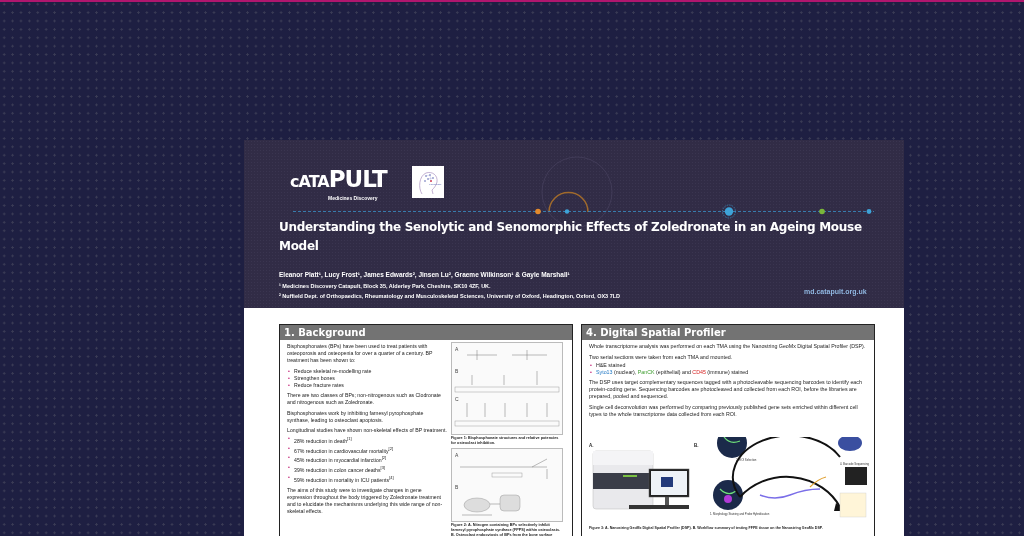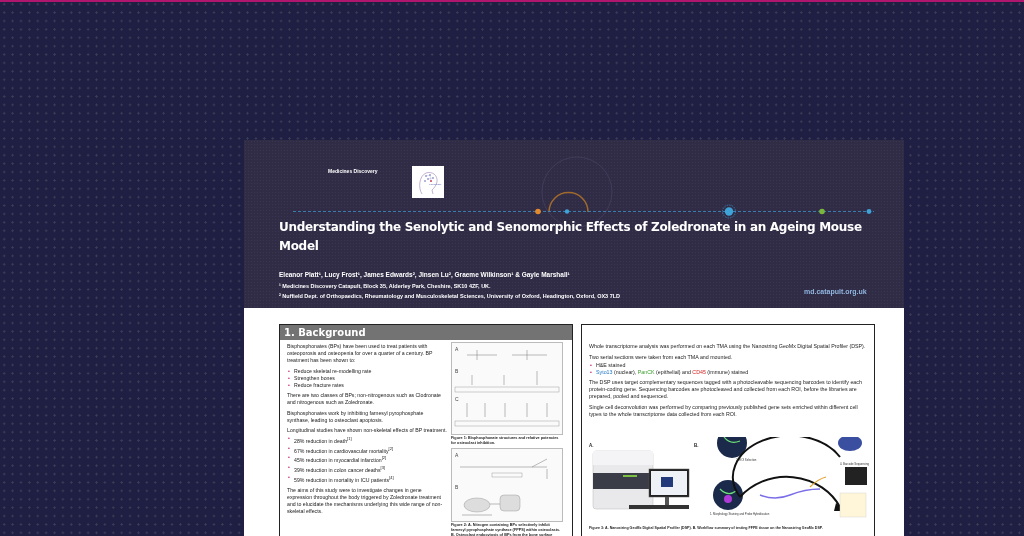--- a/index.html
+++ b/index.html
@@ -63,20 +63,21 @@
   .cap3 { left:7px; top:201px; width:280px; font-size:3.6px; }
 </style>
 </head>
 <body>
 
 <div class="topbar"></div>
 
 <div class="poster">
   <div class="header">
     <div class="logo">
+      <div class="word"><span class="small">cATA</span><span>PULT</span></div>
       <div class="sub">Medicines Discovery</div>
     </div>
     <div class="partner">
       <svg width="32" height="32" viewBox="0 0 32 32">
         <path d="M10 28 C6 22 7 10 14 7 C20 5 26 9 25 16 C24 20 22 22 20 24 L21 28" fill="none" stroke="#a98fc0" stroke-width="0.7"></path>
         <circle cx="14" cy="10" r="0.8" fill="#5560b0"></circle>
           <circle cx="18" cy="9" r="0.8" fill="#5560b0"></circle>
         <circle cx="16" cy="13" r="0.8" fill="#5560b0"></circle>
           <circle cx="21" cy="12" r="0.8" fill="#5560b0"></circle>
         <circle cx="19" cy="15" r="1" fill="#d8334a"></circle>
@@ -162,20 +163,21 @@
         <ellipse cx="25" cy="56" rx="13" ry="7" fill="#ddd" stroke="#888" stroke-width="0.4"></ellipse>
         <rect x="48" y="46" width="20" height="16" rx="4" fill="#ddd" stroke="#888" stroke-width="0.4"></rect>
         <line x1="38" y1="55" x2="48" y2="55" stroke="#777" stroke-width="0.5"></line>
         <line x1="10" y1="66" x2="40" y2="66" stroke="#777" stroke-width="0.5"></line>
       </svg>
     </div>
     <div class="caption cap2">Figure 2: A. Nitrogen containing BPs selectively inhibit farnesyl pyrophosphate synthase (FPPS) within osteoclasts. B. Osteoclast endocytosis of BPs from the bone surface leads to FPPS inhibition and osteoclast apoptosis.</div>
   </div>
 
   <div class="section sec-dsp">
+    <div class="sec-head">4. Digital Spatial Profiler</div>
     <div class="dsp-text">
       <p>Whole transcriptome analysis was performed on each TMA using the Nanostring GeoMx Digital Spatial Profiler (DSP).</p>
       <p style="margin-bottom:1px">Two serial sections were taken from each TMA and mounted.</p>
       <ul>
         <li>H&amp;E stained</li>
         <li><span class="c-syto">Syto13</span><span> (nuclear), </span><span class="c-panck">PanCK</span><span> (epithelial) and </span><span class="c-cd45">CD45</span><span> (immune) stained</span></li>
       </ul>
       <p>The DSP uses target complementary sequences tagged with a photocleavable sequencing barcodes to identify each protein-coding gene. Sequencing barcodes are photocleaved and collected from each ROI, before the libraries are prepared, pooled and sequenced.</p>
       <p>Single cell deconvolution was performed by comparing previously published gene sets enriched within different cell types to the whole transcriptome data collected from each ROI.</p>
     </div>

